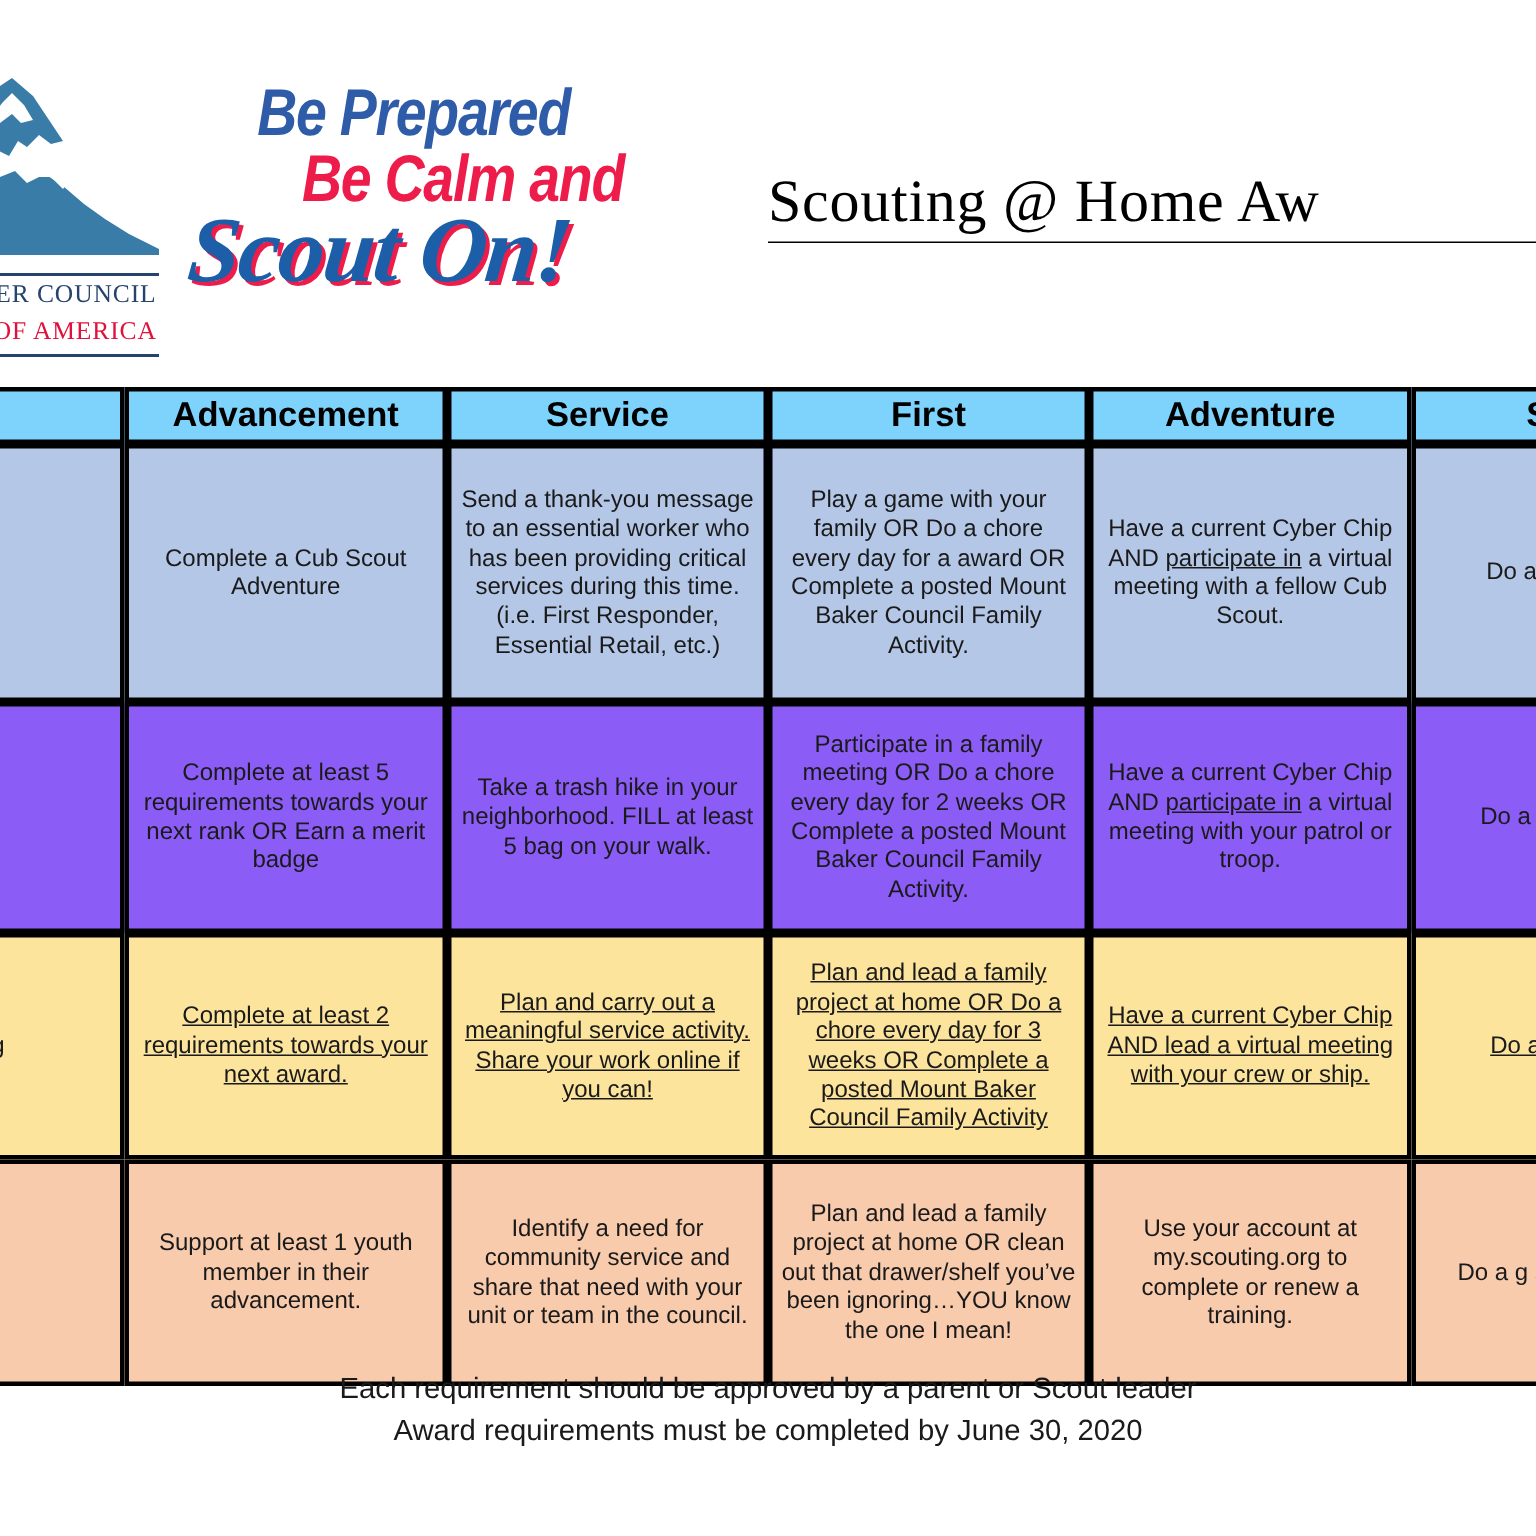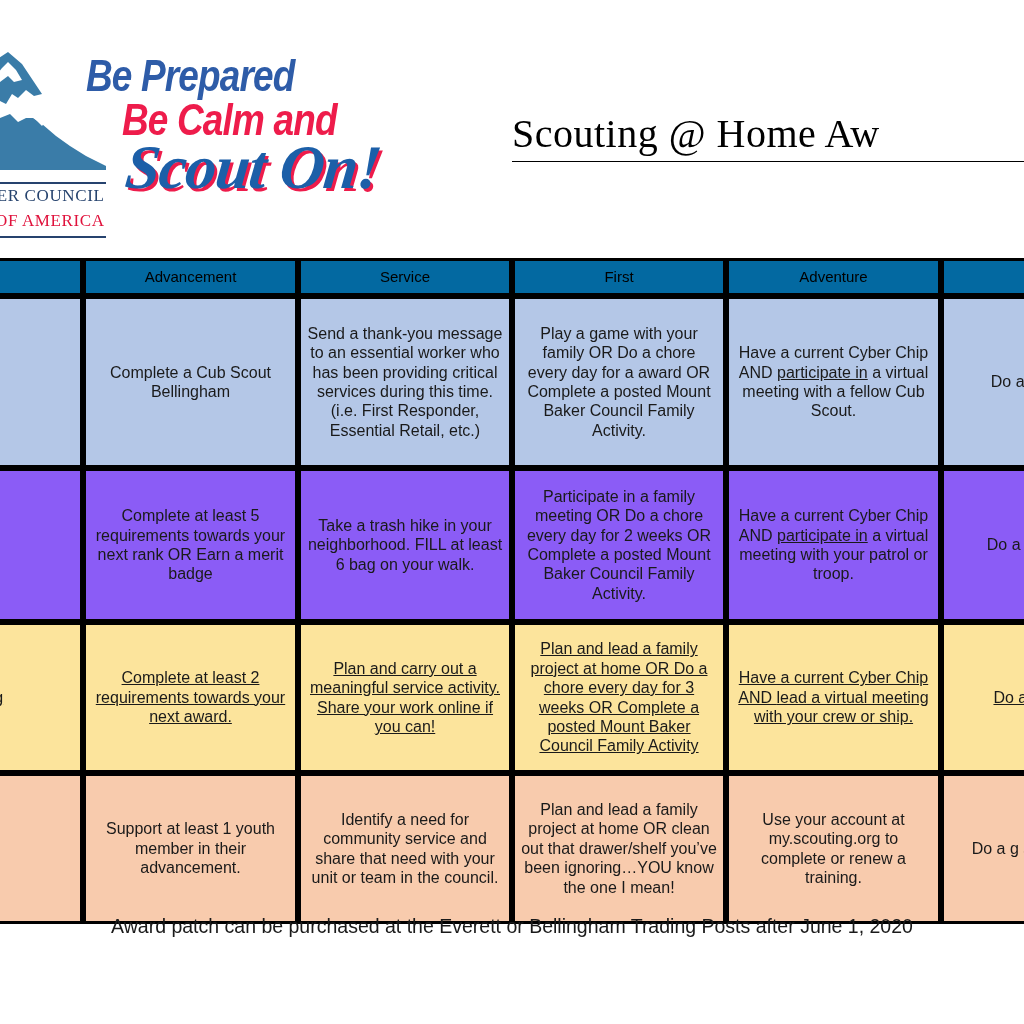--- a/index.html
+++ b/index.html
@@ -66,20 +66,21 @@
     font-size: 17px;
     color: #e0123c;
   }
 
   .slogan {
     position: absolute;
     left: 148px;
     top: 0;
     width: 360px;
     height: 180px;
+    text-align: right;
   }
   .slogan-line1, .slogan-line2 {
     position: absolute;
     left: 0;
     width: 350px;
     font-family: "Liberation Sans", sans-serif;
     font-weight: bold;
     font-style: italic;
     font-size: 44px;
     letter-spacing: -1px;
@@ -141,23 +142,23 @@
   table.matrix td {
     border: 3px solid #000000;
     padding: 3px 6px;
     text-align: center;
     vertical-align: middle;
     font-size: 16px;
     line-height: 1.215;
     color: #1a1a1a;
   }
   table.matrix th {
-    background: #0369a1;
-    font-weight: normal;
-    font-size: 15px;
+    background: #7dd3fc;
+    font-weight: bold;
+    font-size: 23px;
     height: 32px;
     padding: 0 6px;
     color: #000000;
   }
   col.c-program   { width: 215px; }
   col.c-adv       { width: 215px; }
   col.c-service   { width: 214px; }
   col.c-family    { width: 214px; }
   col.c-tech      { width: 215px; }
   col.c-spirit    { width: 217px; }
@@ -242,30 +243,30 @@
         <th>Advancement</th>
         <th>Service</th>
         <th>First</th>
         <th>Adventure</th>
         <th>Scout</th>
       </tr>
     </thead>
     <tbody>
       <tr class="row-cub">
         <td class="rowlabel">out</td>
-        <td>Complete a Cub Scout Bellingham</td>
+        <td>Complete a Cub Scout Adventure</td>
         <td>Send a thank-you message to an essential worker who has been providing critical services during this time. (i.e. First Responder, Essential Retail, etc.)</td>
         <td>Play a game with your family OR Do a chore every day for a award OR Complete a posted Mount Baker Council Family Activity.</td>
         <td><span>Have a current Cyber Chip AND </span><span class="u">participate in</span><span> a virtual meeting with a fellow Cub Scout.</span></td>
         <td>Do a g someone</td>
       </tr>
       <tr class="row-bsa">
         <td class="rowlabel">BSA</td>
         <td>Complete at least 5 requirements towards your next rank OR Earn a merit badge</td>
-        <td>Take a trash hike in your neighborhood. FILL at least 6 bag on your walk.</td>
+        <td>Take a trash hike in your neighborhood. FILL at least 5 bag on your walk.</td>
         <td>Participate in a family meeting OR Do a chore every day for 2 weeks OR Complete a posted Mount Baker Council Family Activity.</td>
         <td><span>Have a current Cyber Chip AND </span><span class="u">participate in</span><span> a virtual meeting with your patrol or troop.</span></td>
         <td>Do a g some neig</td>
       </tr>
       <tr class="row-vent">
         <td class="rowlabel">/Sea ng</td>
         <td>Complete at least 2 requirements towards your next award.</td>
         <td>Plan and carry out a meaningful service activity. Share your work online if you can!</td>
         <td>Plan and lead a family project at home OR Do a chore every day for 3 weeks OR Complete a posted Mount Baker Council Family Activity</td>
         <td><span>Have a current Cyber Chip AND </span><span class="u">lead</span><span> a virtual meeting with your crew or ship.</span></td>
@@ -277,14 +278,15 @@
         <td>Identify a need for community service and share that need with your unit or team in the council.</td>
         <td>Plan and lead a family project at home OR clean out that drawer/shelf you’ve been ignoring…YOU know the one I mean!</td>
         <td><span>Use your account at my.scouting.org to complete or renew a training.</span><span class="u"></span><span></span></td>
         <td>Do a g someone work</td>
       </tr>
     </tbody>
   </table>
 </div>
 
 <div class="footer">
-  <div>Award patch can be purchased at the Everett or Bellingham Trading Posts after June 1, 2020</div>
+  <div>Each requirement should be approved by a parent or Scout leader</div>
+  <div>Award requirements must be completed by June 30, 2020</div>
 </div>
 
 </body></html>

